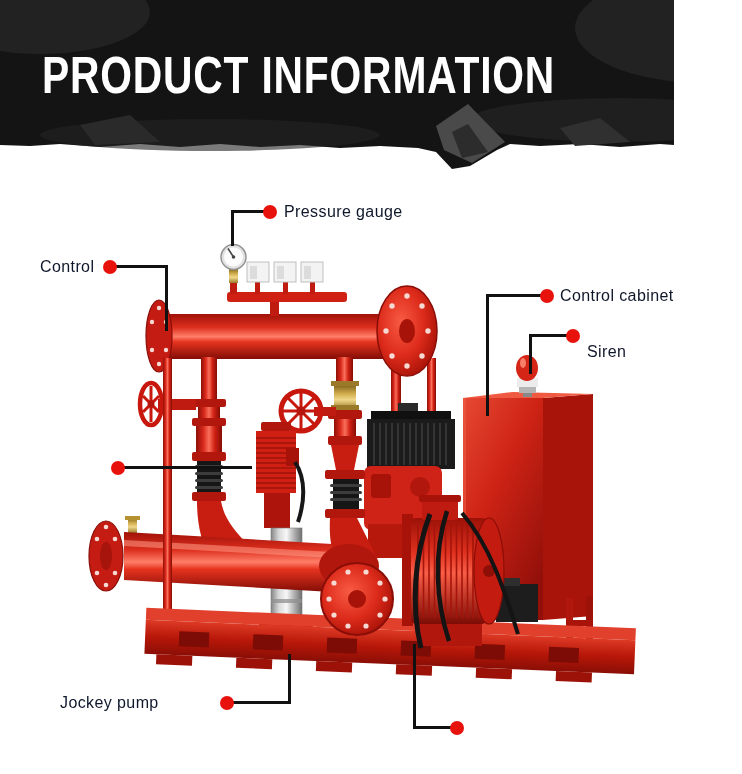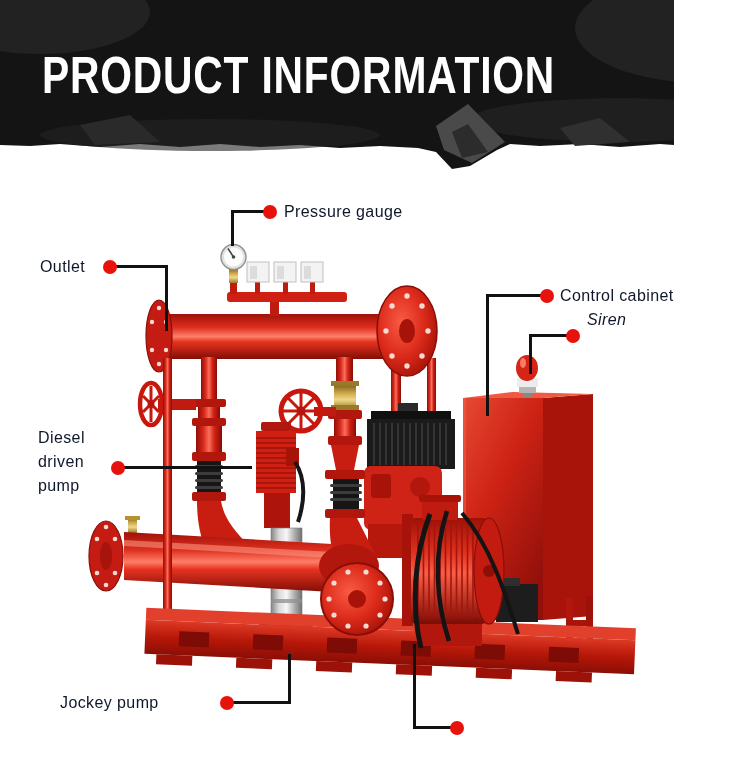--- a/index.html
+++ b/index.html
@@ -23,21 +23,21 @@
   #lnh-pressure{left:231px;top:210px;width:34px;}
   #lnv-pressure{left:231px;top:210px;height:36px;}
   #lbl-outlet{left:40px;top:255px;}
   #dot-outlet{left:103px;top:260px;}
   #lnh-outlet{left:116px;top:265px;width:52px;}
   #lnv-outlet{left:165px;top:265px;height:66px;}
   #lbl-cabinet{left:560px;top:284px;}
   #dot-cabinet{left:540px;top:289px;}
   #lnh-cabinet{left:486px;top:294px;width:56px;}
   #lnv-cabinet{left:486px;top:294px;height:122px;}
-  #lbl-siren{left:587px;top:308px;font-style:italic;}
+  #lbl-siren{left:587px;top:340px;}
   #dot-siren{left:566px;top:329px;}
   #lnh-siren{left:529px;top:334px;width:39px;}
   #lnv-siren{left:529px;top:334px;height:40px;}
   #lbl-diesel{left:38px;top:426px;width:80px;}
   #dot-diesel{left:111px;top:461px;}
   #lnh-diesel{left:124px;top:466px;width:128px;}
   #lbl-jockey{left:60px;top:691px;}
   #dot-jockey{left:220px;top:696px;}
   #lnh-jockey{left:233px;top:701px;width:58px;}
   #lnv-jockey{left:288px;top:654px;height:50px;}
@@ -350,35 +350,34 @@
   </svg>
 
   <div class="ln lnh" id="lnh-pressure"></div>
   <div class="ln lnv" id="lnv-pressure"></div>
   <span class="dot" id="dot-pressure"></span>
   <div class="lbl" id="lbl-pressure">Pressure gauge</div>
 
   <div class="ln lnh" id="lnh-outlet"></div>
   <div class="ln lnv" id="lnv-outlet"></div>
   <span class="dot" id="dot-outlet"></span>
-  <div class="lbl" id="lbl-outlet">Outlet</div>
+  <div class="lbl" id="lbl-outlet">Control</div>
 
   <div class="ln lnh" id="lnh-cabinet"></div>
   <div class="ln lnv" id="lnv-cabinet"></div>
   <span class="dot" id="dot-cabinet"></span>
   <div class="lbl" id="lbl-cabinet">Control cabinet</div>
 
   <div class="ln lnh" id="lnh-siren"></div>
   <div class="ln lnv" id="lnv-siren"></div>
   <span class="dot" id="dot-siren"></span>
   <div class="lbl" id="lbl-siren">Siren</div>
 
   <div class="ln lnh" id="lnh-diesel"></div>
   <span class="dot" id="dot-diesel"></span>
-  <div class="lbl" id="lbl-diesel">Diesel driven pump</div>
 
   <div class="ln lnh" id="lnh-jockey"></div>
   <div class="ln lnv" id="lnv-jockey"></div>
   <span class="dot" id="dot-jockey"></span>
   <div class="lbl" id="lbl-jockey">Jockey pump</div>
 
   <div class="ln lnh" id="lnh-electric"></div>
   <div class="ln lnv" id="lnv-electric"></div>
   <span class="dot" id="dot-electric"></span>
 

